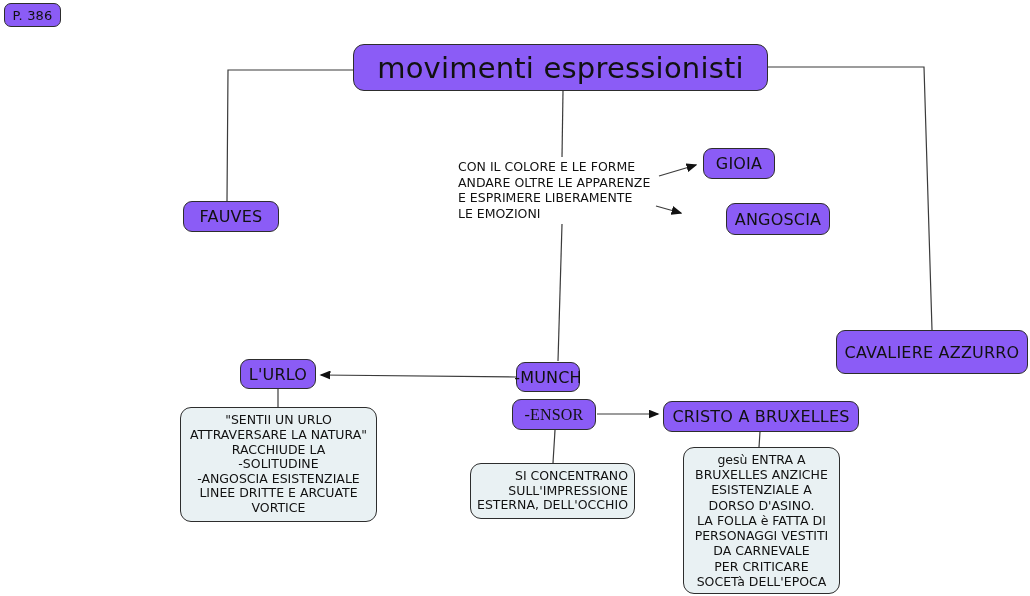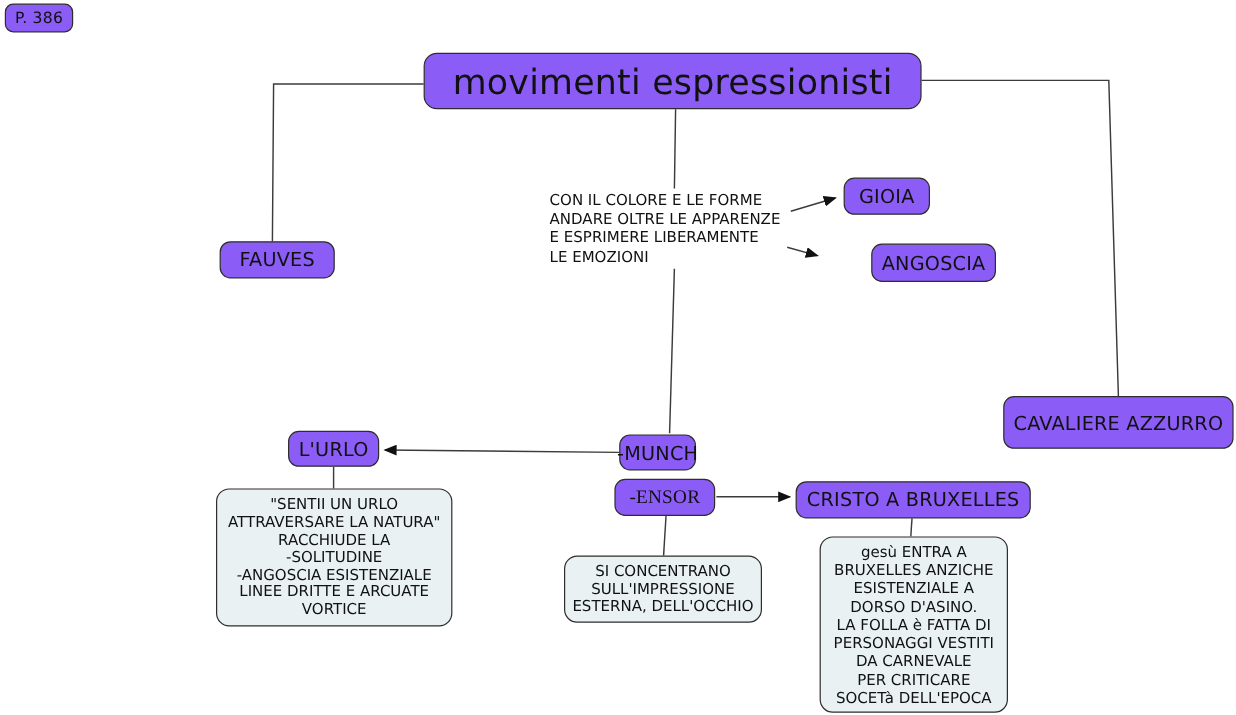--- a/index.html
+++ b/index.html
@@ -50,21 +50,21 @@
     border-radius: 11px;
     box-sizing: border-box;
     z-index: 2;
     font-size: 12.5px;
     line-height: 14.6px;
     text-align: center;
     white-space: pre-line;
     display: flex; align-items: center; justify-content: center;
   }
   .note-urlo   { left: 180px; top: 407px; width: 197px; height: 115px; }
-  .note-ensor  { left: 470px; top: 463px; width: 165px; height: 56px; }
+  .note-ensor  { left: 470px; top: 463px; width: 165px; height: 56px; text-align: right; }
   .note-cristo { left: 683px; top: 447px; width: 157px; height: 147px; line-height: 15.3px; }
   .floating-text {
     position: absolute;
     left: 458px; top: 159px; width: 208px;
     font-size: 12.5px; line-height: 15.6px;
     text-align: left;
     white-space: pre-line;
     z-index: 2;
   }
 </style>

